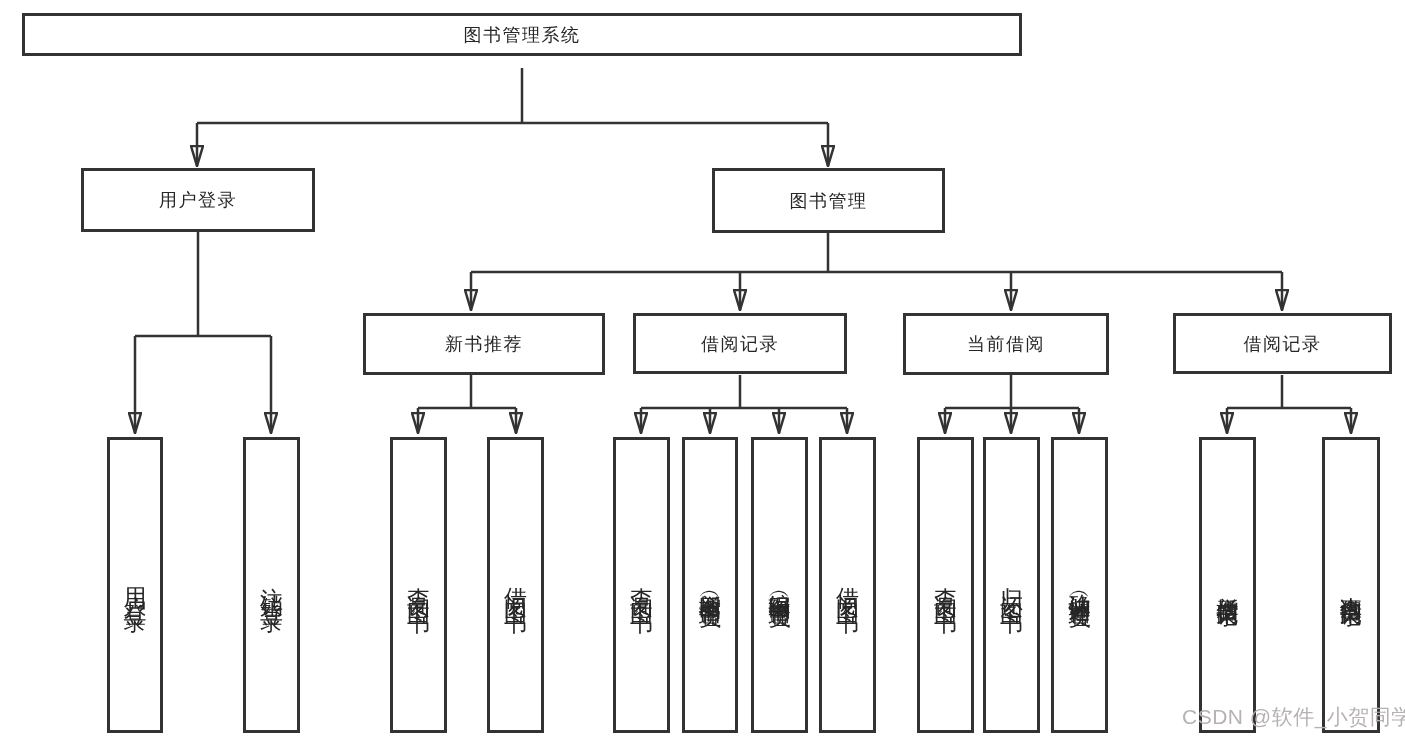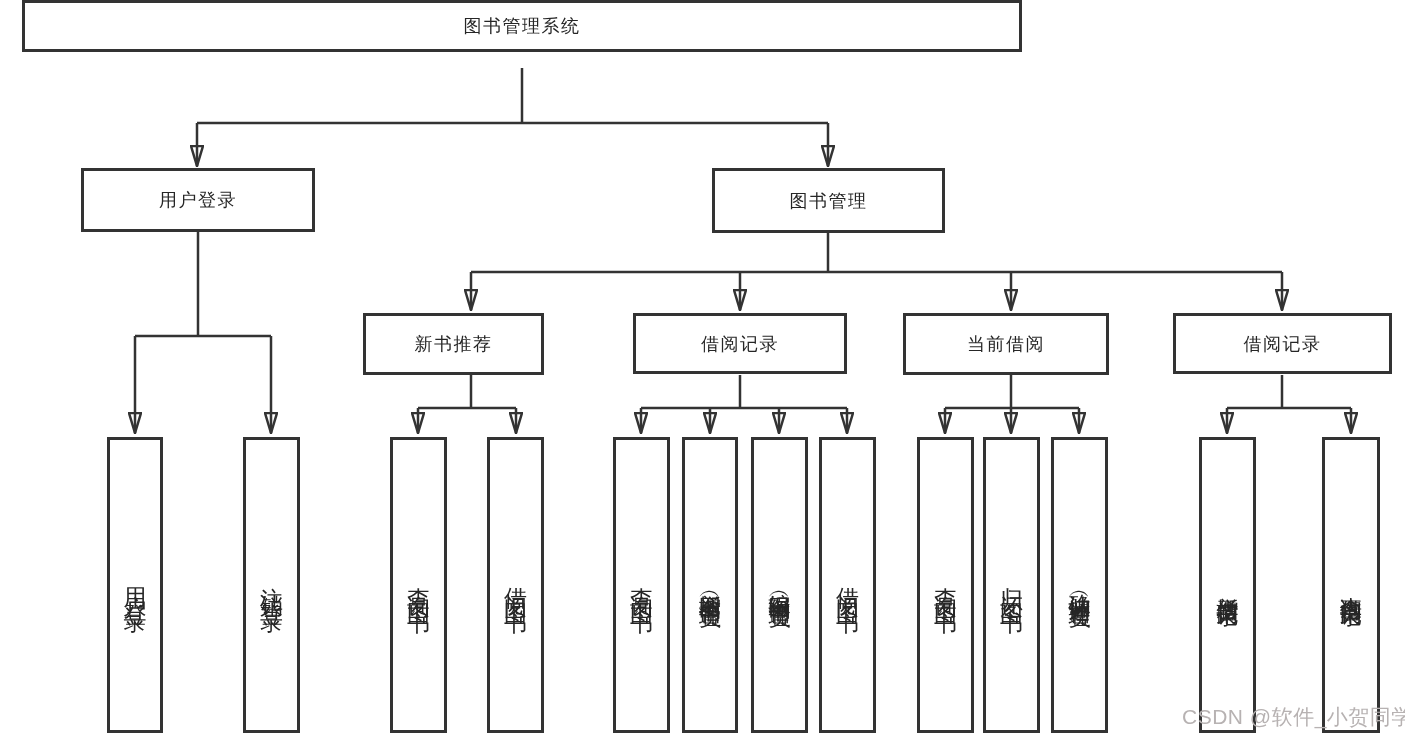--- a/index.html
+++ b/index.html
@@ -92,32 +92,32 @@
     </g>
 
     <g>
       <path d="M1282,375 V408"></path>
       <path d="M1227,408 H1351"></path>
       <path d="M1227,408 V433" marker-end="url(#arrow)"></path>
       <path d="M1351,408 V433" marker-end="url(#arrow)"></path>
     </g>
   </svg>
 
-  <div class="hbox" style="left:22px; top:0; width:1000px; height:52px;">
+  <div class="hbox" style="left:22px; top:13px; width:1000px; height:43px;">
     <span>图书管理系统</span>
   </div>
 
   <div class="hbox" style="left:81px; top:168px; width:234px; height:64px;">
     <span>用户登录</span>
   </div>
   <div class="hbox" style="left:712px; top:168px; width:233px; height:65px;">
     <span>图书管理</span>
   </div>
 
-  <div class="hbox" style="left:363px; top:313px; width:181px; height:62px;">
+  <div class="hbox" style="left:363px; top:313px; width:242px; height:62px;">
     <span>新书推荐</span>
   </div>
   <div class="hbox" style="left:633px; top:313px; width:214px; height:61px;">
     <span>借阅记录</span>
   </div>
   <div class="hbox" style="left:903px; top:313px; width:206px; height:62px;">
     <span>当前借阅</span>
   </div>
   <div class="hbox" style="left:1173px; top:313px; width:219px; height:61px;">
     <span>借阅记录</span>

